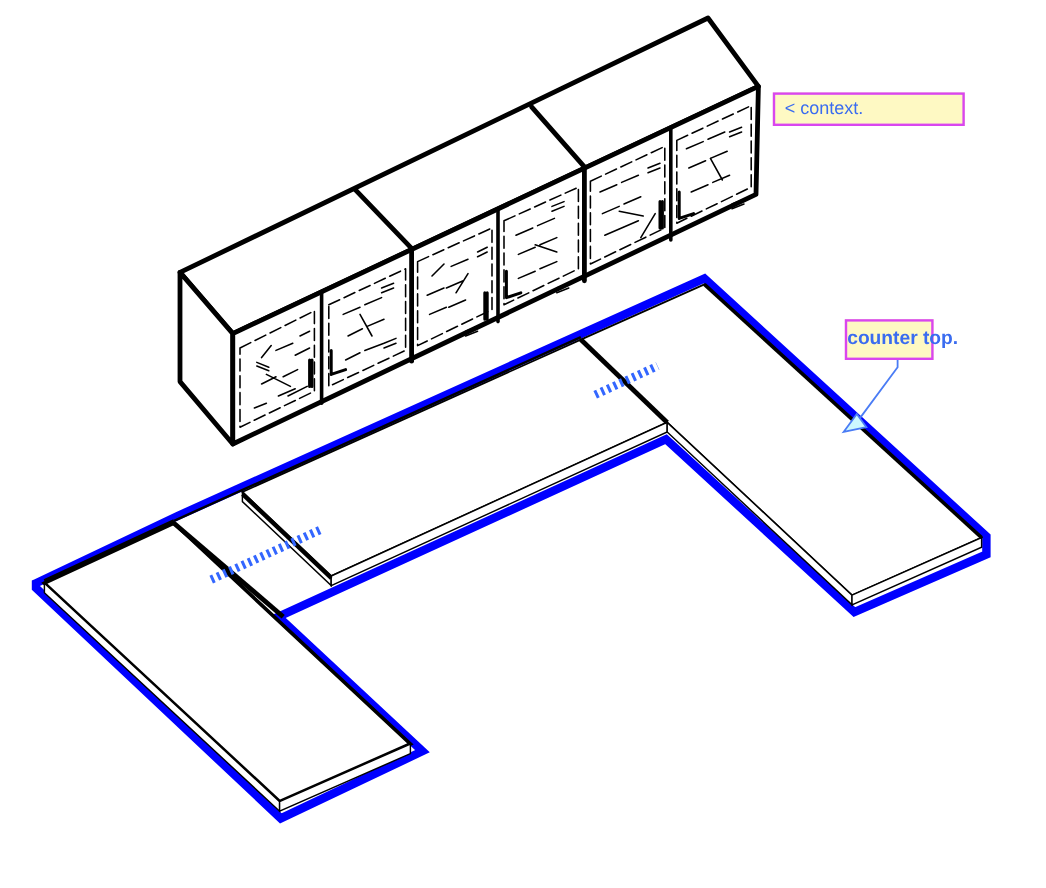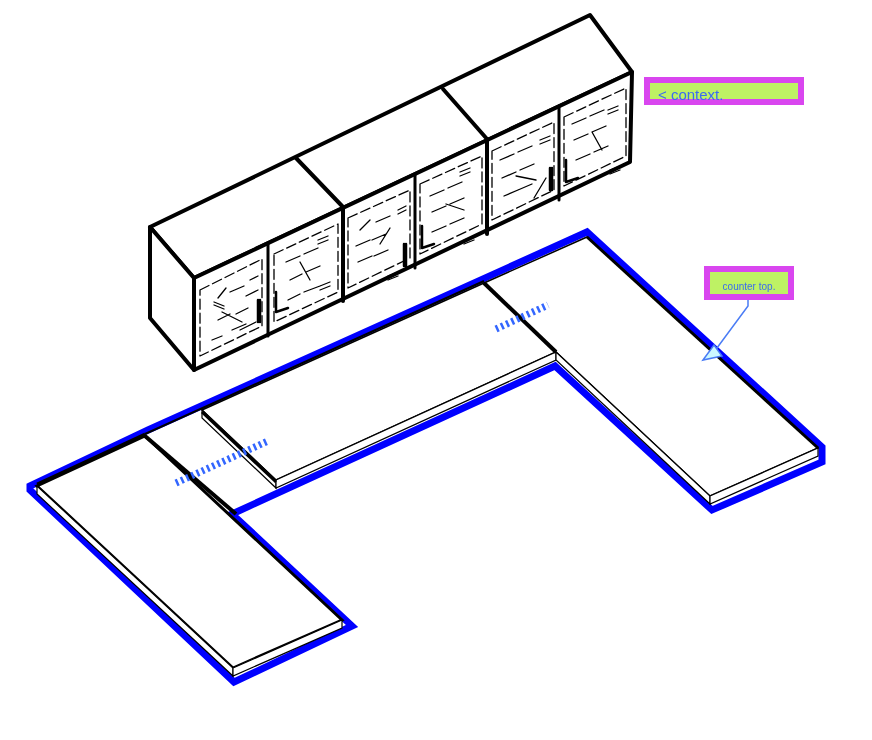--- a/index.html
+++ b/index.html
@@ -1,25 +1,25 @@
 <!DOCTYPE html>
 <html><head>
 <meta charset="utf-8">
 <style>
   html, body { margin: 0; padding: 0; background: #ffffff; }
   body { width: 872px; height: 740px; position: relative; overflow: hidden; font-family: "Liberation Sans", sans-serif; }
   #canvas { position: absolute; left: 0; top: 0; }
   .callout {
     position: absolute; box-sizing: border-box;
-    background: #bef264; border: 6px solid #d946ef;
+    background: #fef9c3; border: 2px solid #d946ef;
     color: #3a6cf0; font-family: "Liberation Sans", sans-serif;
     white-space: nowrap;
   }
   #callout-context { left: 644px; top: 77px; width: 160px; height: 28px; font-size: 15px; line-height: 24px; padding-left: 8px; }
-  #callout-counter { left: 704px; top: 266px; width: 90px; height: 34px; font-size: 10px; line-height: 30px; text-align: center; }
+  #callout-counter { left: 704px; top: 266px; width: 74px; height: 34px; font-size: 16px; line-height: 30px; text-align: center; font-weight: bold; }
 </style>
 </head>
 <body>
 
 <svg id="canvas" width="872" height="740" viewBox="0 0 872 740" xmlns="http://www.w3.org/2000/svg">
 
   <g fill="none" stroke="#000" stroke-linecap="round" stroke-linejoin="round">
 
     <polygon points="150,227 590,15 632,72 194,278" fill="#fff" stroke="#000" stroke-width="4"></polygon>
 

